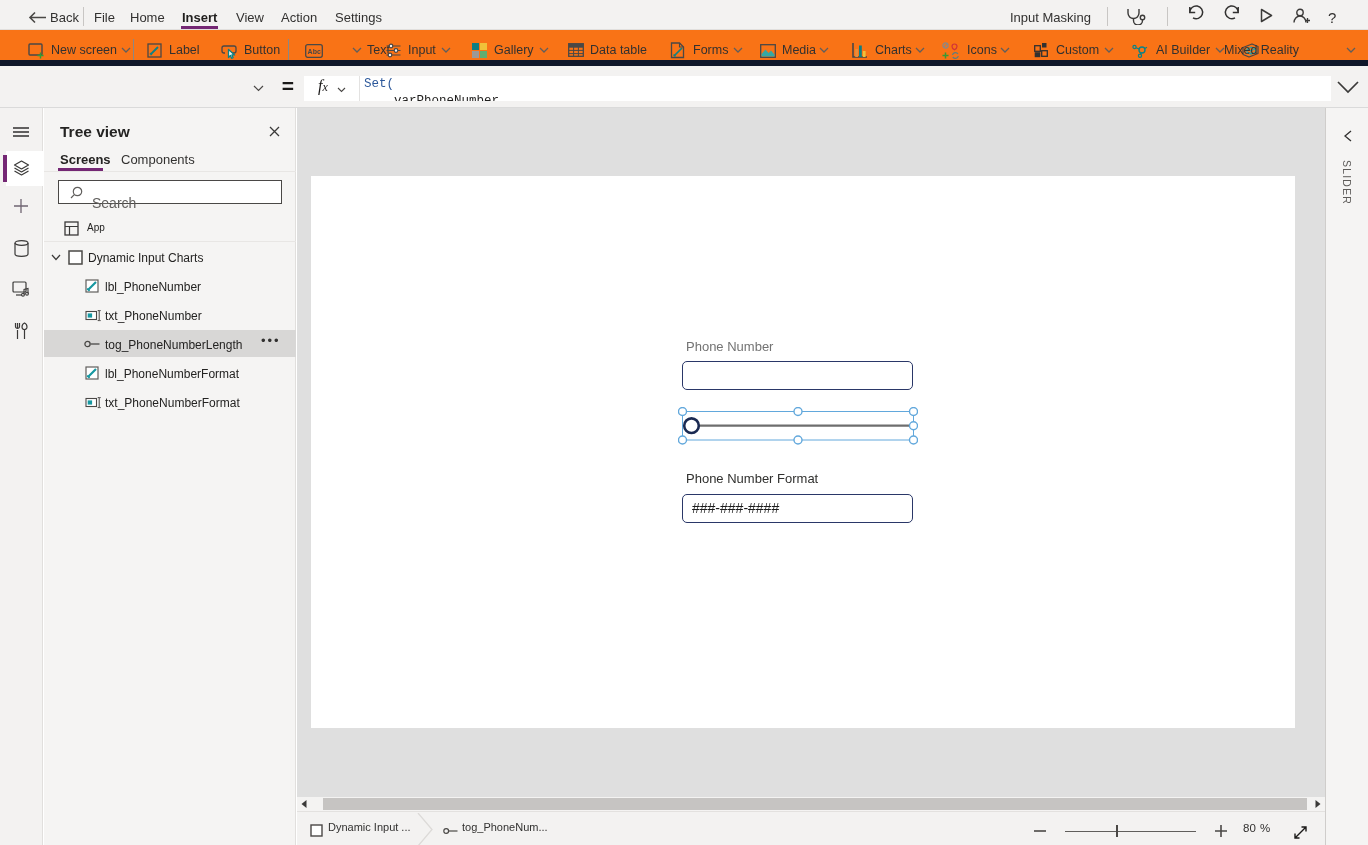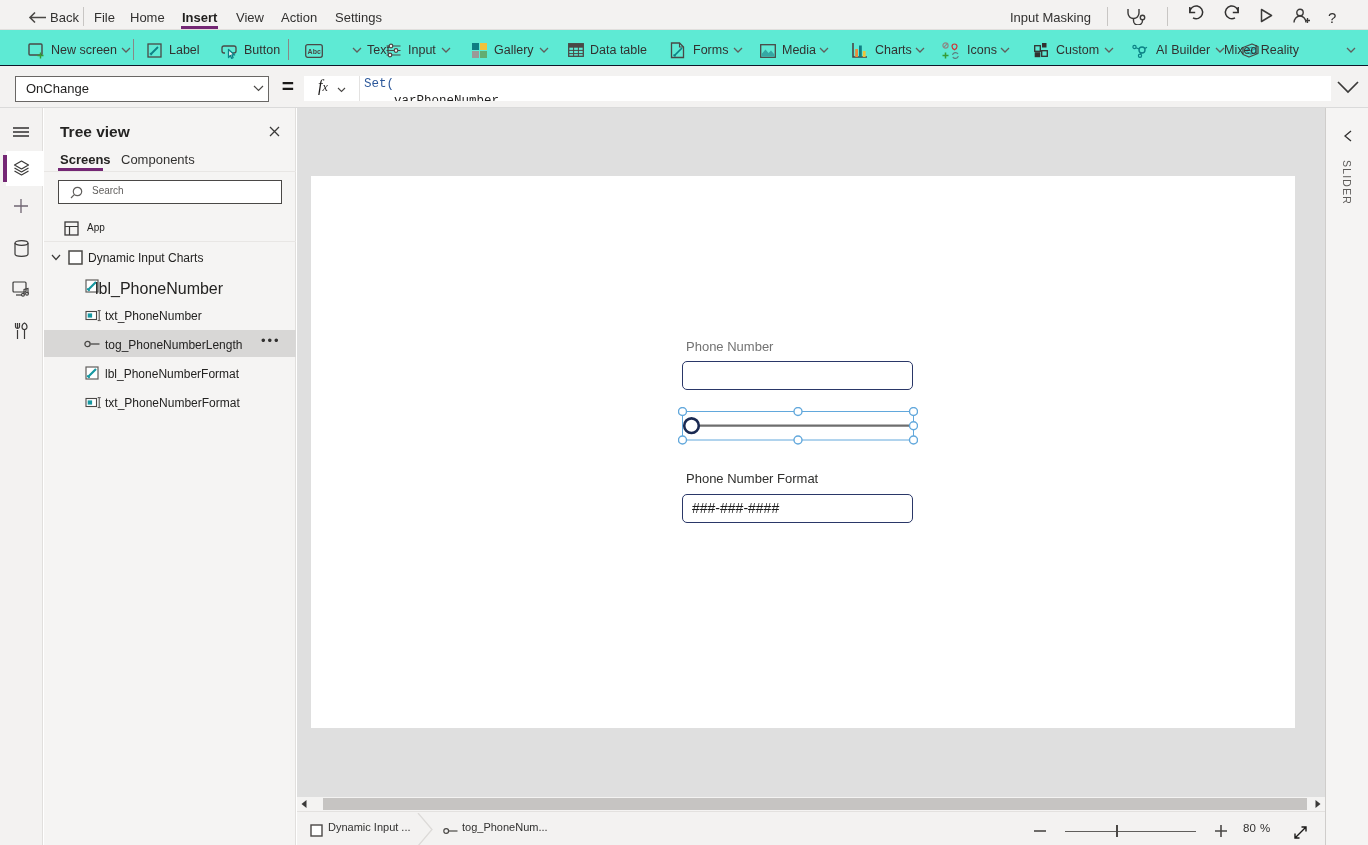--- a/index.html
+++ b/index.html
@@ -7,21 +7,21 @@
 body { position:relative; background:#fff; color:#323130; }
 .abs { position:absolute; }
 svg { display:block; }
 
 
 #menubar { left:0; top:0; width:1368px; height:30px; background:#f3f2f1; border-bottom:1px solid #e1dfdd; }
 #menubar .mi { position:absolute; top:0; height:30px; line-height:35px; font-size:13px; color:#323130; }
 .vdiv { position:absolute; width:1px; background:#8a8886; }
 
 
-#ribbon { left:0; top:30px; width:1368px; height:36px; background:#5eead4; border-bottom:1px solid #0f172a; }
+#ribbon { left:0; top:30px; width:1368px; height:36px; background:#f97316; border-bottom:6px solid #0f172a; }
 #ribbon .ri { position:absolute; top:0; height:36px; line-height:40px; font-size:12.5px; color:#323130; }
 #ribbon .ric { position:absolute; }
 
 
 #fbar { left:0; top:66px; width:1368px; height:42px; background:#f3f2f1; border-bottom:1px solid #dadada; }
 #onchange { position:absolute; left:15px; top:10px; width:254px; height:26px; background:#fff; border:1px solid #696765; font-size:13px; line-height:24px; padding-left:10px; color:#201f1e; }
 #fxwhite { position:absolute; left:304px; top:10px; width:1027px; height:25px; background:#fff; overflow:hidden; }
 #fxdiv { position:absolute; left:55px; top:0; width:1px; height:25px; background:#e3e2e1; }
 #fcode { position:absolute; left:60px; top:0; width:970px; height:25px; overflow:hidden; font-family:"Liberation Mono",monospace; font-size:12.5px; line-height:17px; white-space:pre; }
 
@@ -217,21 +217,20 @@
   <svg class="ric" style="left:1242px;top:13px;" width="17" height="15" viewBox="0 0 17 15">
     <path d="M1 4.5 L10 1 L16 3.5 L16 10.5 L7 14 L1 11.5 Z" fill="none" stroke="#4a4846" stroke-width="1.3" stroke-linejoin="round"></path>
     <path d="M5 6 l4.5-1.8 4 1.6 -4.5 1.9 z M5 6 v3.4 l4 1.7 v-3.5 M13.5 5.8 v3.4 l-4.5 1.9" fill="none" stroke="#2a9fa4" stroke-width="1.2" stroke-linejoin="round"></path>
   </svg>
   <div class="ri" style="left:1224px;">Mixed Reality</div>
   <svg class="ric" style="left:1346px;top:17px;" width="10" height="7" viewBox="0 0 10 7">
       <path d="M1 1 L5 5 L9 1" fill="none" stroke="#605e5c" stroke-width="1.3"></path>
     </svg>
 </div>
 <div class="abs" id="fbar">
-  <div id="onchange">OnChange</div>
   <svg class="abs" style="left:253px;top:19px;" width="11" height="7" viewBox="0 0 11 7">
       <path d="M1 1 L5.5 5.5 L10 1" fill="none" stroke="#4a4846" stroke-width="1.2"></path>
     </svg>
   <svg class="abs" style="left:1337px;top:15px;" width="22" height="13" viewBox="0 0 22 13">
       <path d="M1 1 L11 11 L21 1" fill="none" stroke="#3b3a39" stroke-width="1.7"></path>
     </svg>
   <div style="position:absolute;left:278px;top:0;width:20px;height:42px;line-height:40px;font-size:21px;font-weight:600;color:#1b1a19;text-align:center;">=</div>
   <div id="fxwhite">
     <div style="position:absolute;left:14px;top:1px;font-size:16px;color:#1b1a19;font-style:italic;font-family:'Liberation Serif',serif;">f<span style="font-size:12px;">x</span></div>
     <svg class="abs" style="left:33px;top:11px;" width="9" height="6" viewBox="0 0 9 6">
@@ -279,21 +278,21 @@
     </svg>
   <div class="abs" style="left:16px;top:44px;font-size:13px;font-weight:bold;color:#242322;">Screens</div>
   <div class="abs" style="left:77px;top:44px;font-size:13px;color:#323130;">Components</div>
   <div class="abs" style="left:14px;top:60px;width:45px;height:2.5px;background:#742774;"></div>
   <div class="abs" style="left:0;top:63px;width:252px;height:1px;background:#e8e6e4;"></div>
   <div class="abs" style="left:14px;top:72px;width:224px;height:24px;background:#fff;border:1px solid #4a4846;"></div>
   <svg class="abs" style="left:26px;top:78px;" width="13" height="13" viewBox="0 0 13 13">
     <circle cx="7.5" cy="5.5" r="4.2" fill="none" stroke="#605e5c" stroke-width="1.2"></circle>
     <path d="M4.3 8.7 L1 12" stroke="#605e5c" stroke-width="1.2"></path>
   </svg>
-  <div class="abs" style="left:48px;top:77px;font-size:10px;color:#605e5c;">Search</div>
+  <div class="abs" style="left:48px;top:87px;font-size:14px;color:#605e5c;">Search</div>
   <div class="abs" style="left:20px;top:113px;width:15px;height:15px;">
     <svg width="15" height="15" viewBox="0 0 15 15">
         <rect x="1" y="1" width="13" height="13" fill="none" stroke="#3b3a39" stroke-width="1.3"></rect>
         <path d="M1 5.5 h13 M5.5 5.5 v8.5" stroke="#3b3a39" stroke-width="1.2"></path>
       </svg>
   </div>
   <div class="abs" style="left:43px;top:114px;font-size:10px;color:#242322;text-align:center;">App</div>
   <div class="abs" style="left:0;top:132.5px;width:252px;height:1px;background:#e8e6e4;"></div>
 
   <div class="abs" style="left:0;top:222px;width:252px;height:27px;background:#d8d7d6;"></div>
@@ -303,21 +302,21 @@
     </svg>
   <svg class="abs" style="left:24px;top:142px;" width="15" height="15" viewBox="0 0 15 15">
       <rect x="1" y="1" width="13" height="13" fill="#fff" stroke="#4a4846" stroke-width="1.5"></rect>
     </svg>
   <div class="abs" style="left:44px;top:143px;font-size:12px;color:#242322;">Dynamic Input Charts</div>
 
   <svg class="abs" style="left:41px;top:171px;" width="14" height="14" viewBox="0 0 14 14">
       <rect x="1" y="1" width="12" height="12" fill="#fff" stroke="#605e5c" stroke-width="1.2"></rect>
       <path d="M3.2 10.8 L11 3 M2.8 11.2 l2-0.6 m-1.4-1.4 l-0.6 2" stroke="#1798a1" stroke-width="2.2" fill="none"></path>
     </svg>
-  <div class="abs" style="left:51px;top:171.5px;font-size:16px;color:#242322;">lbl_PhoneNumber</div>
+  <div class="abs" style="left:61px;top:171.5px;font-size:12px;color:#242322;">lbl_PhoneNumber</div>
 
   <svg class="abs" style="left:41px;top:201px;" width="16" height="13" viewBox="0 0 16 13">
       <rect x="1" y="2.5" width="10.5" height="8" fill="#fff" stroke="#4a4846" stroke-width="1.1"></rect>
       <rect x="2.7" y="4.4" width="4.4" height="4.2" fill="#1798a1"></rect>
       <path d="M14.2 2 v9.2 M12.7 1.6 h1.5 m1.5 0 h-1.5 M12.7 11.6 h1.5 m1.5 0 h-1.5" fill="none" stroke="#4a4846" stroke-width="1"></path>
     </svg>
   <div class="abs" style="left:61px;top:200.5px;font-size:12px;color:#242322;">txt_PhoneNumber</div>
 
   <svg class="abs" style="left:40px;top:232px;" width="16" height="8" viewBox="0 0 16 8">
       <circle cx="3.5" cy="4" r="2.6" fill="none" stroke="#4a4846" stroke-width="1.3"></circle>

